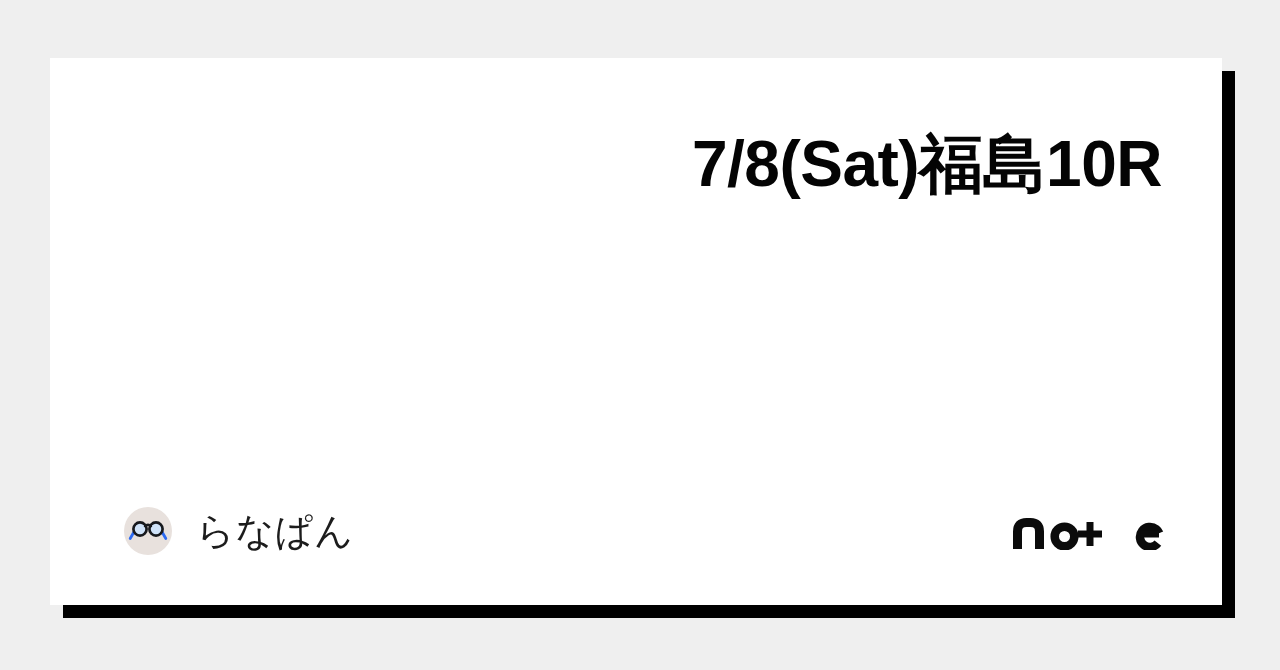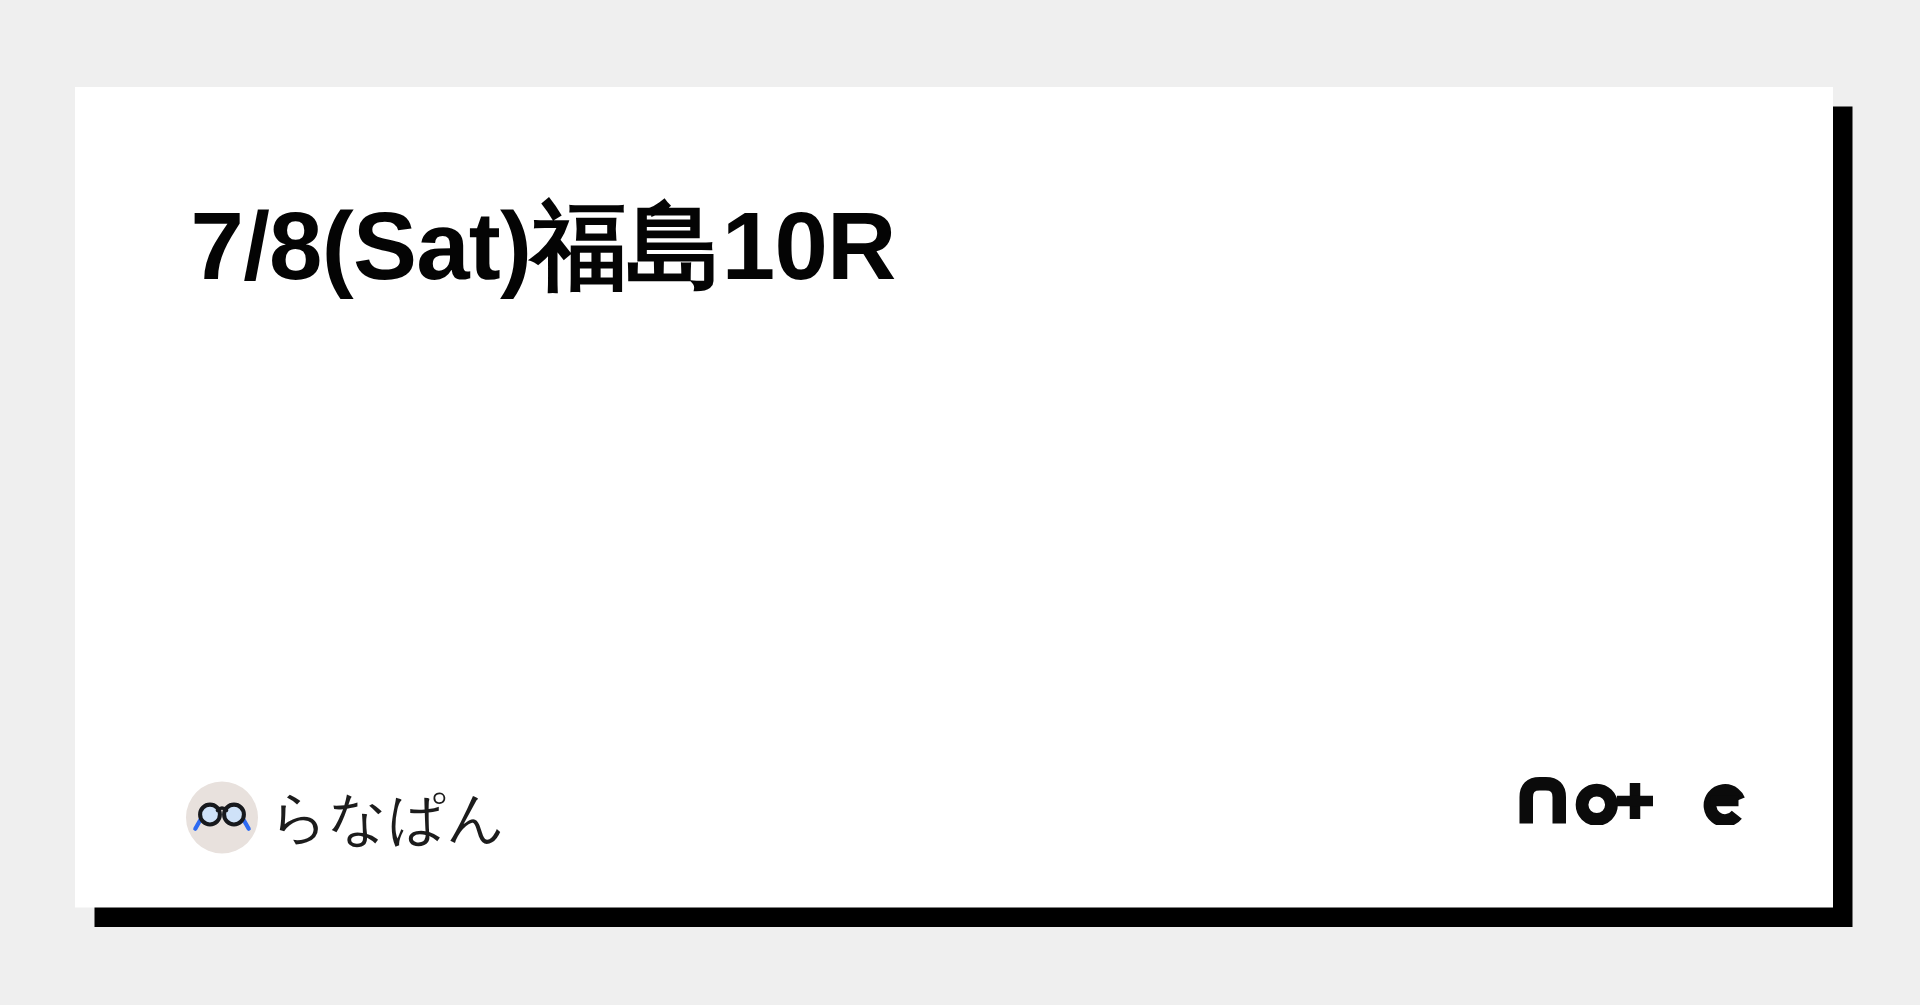--- a/index.html
+++ b/index.html
@@ -12,30 +12,31 @@
   body{
     background:var(--background);
     font-family:"Liberation Sans","DejaVu Sans",sans-serif;
     position:relative;overflow:hidden;
   }
   .canvas{position:absolute;inset:0;width:1280px;height:670px;background:var(--background);}
   .card{
     position:absolute;left:50px;top:58px;width:1172px;height:547px;
     background:var(--card);
     box-shadow:13px 13px 0 0 var(--shadow);
+    text-align:right;
   }
   .title{
     position:absolute;left:77px;top:72px;right:60px;
     font-size:64px;line-height:1.08;font-weight:700;
     color:var(--title);letter-spacing:-0.5px;
     font-family:"Liberation Sans","DejaVu Sans",sans-serif;
   }
   .author{
-    position:absolute;left:74px;bottom:36px;height:48px;
-    display:flex;align-items:center;gap:8px;
+    position:absolute;left:74px;bottom:50px;height:48px;
+    display:flex;align-items:center;gap:24px;
   }
   .avatar{
     width:48px;height:48px;border-radius:50%;
     background:var(--avatar_bg);
     display:flex;align-items:center;justify-content:center;
     overflow:hidden;flex:0 0 auto;
   }
   .avatar svg{display:block;}
   .author-name{
     font-size:38px;font-weight:500;color:var(--name);

